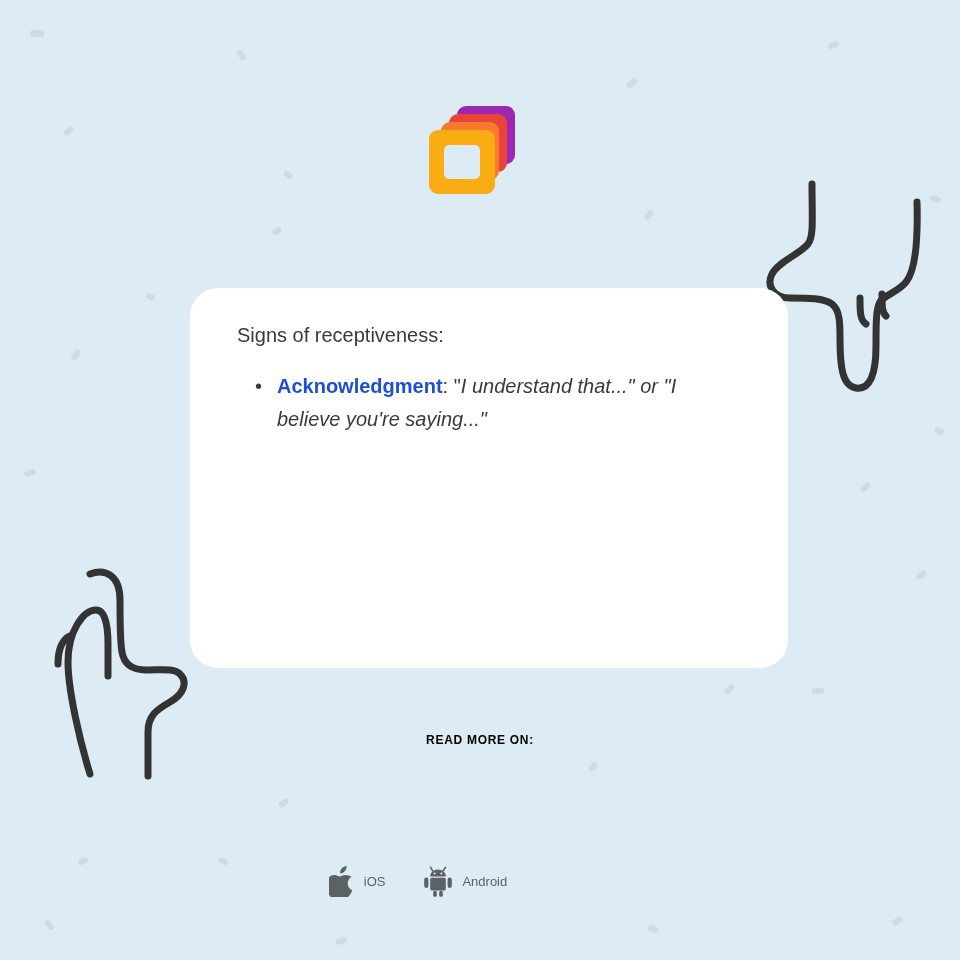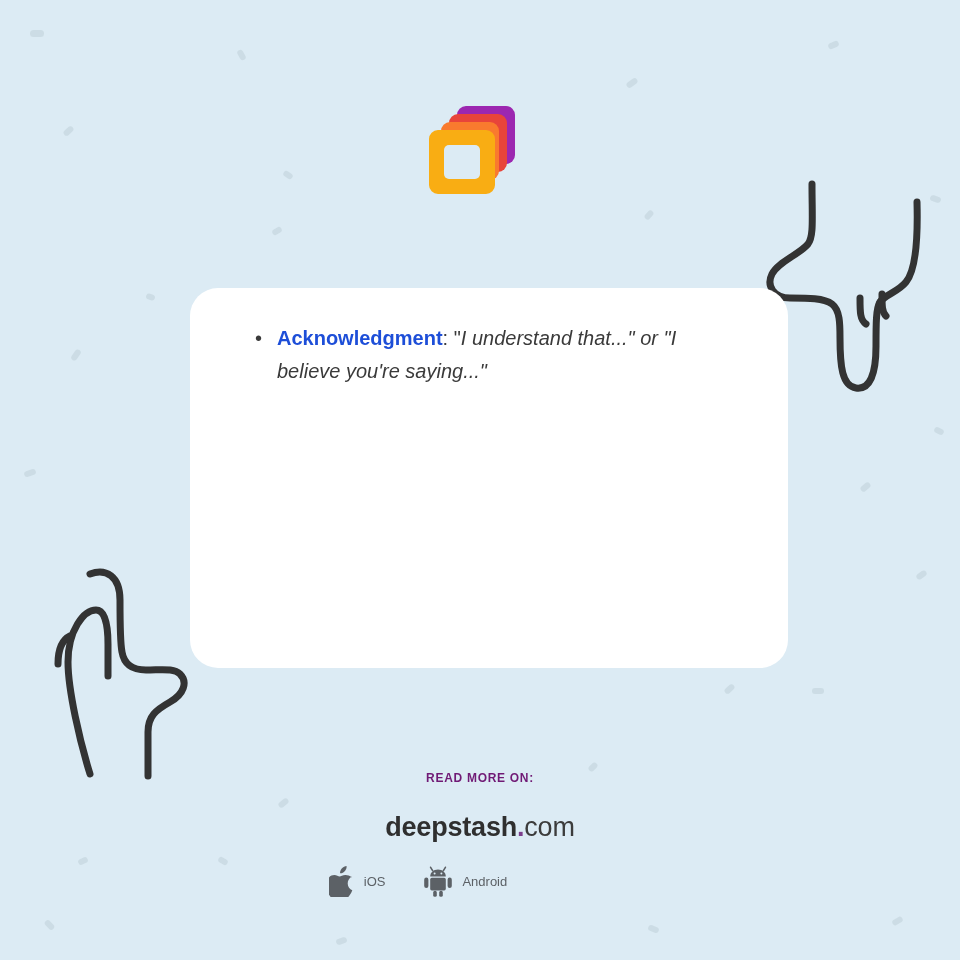--- a/index.html
+++ b/index.html
@@ -104,27 +104,27 @@
     font-size: 20px;
     color: #3a3a3a;
   }
   .b-strong { font-weight: bold; color: #1d4ed8; }
   .b-em { font-style: italic; }
 
   
   #read-more {
     position: absolute;
     left: 0;
-    top: 771px;
+    top: 733px;
     width: 960px;
     text-align: center;
     font-size: 12px;
     font-weight: bold;
     letter-spacing: .7px;
-    color: #701a75;
+    color: #000000;
   }
   #wordmark {
     position: absolute;
     left: 0;
     top: 812px;
     width: 960px;
     text-align: center;
     font-size: 27px;
     color: #2f2f2f;
     letter-spacing: -0.2px;
@@ -211,32 +211,32 @@
              C76 44 80 56 80 78 C80 94 80 104 80 110"></path>
     <path d="M62 8 C78 2 92 10 92 34 C92 56 92 76 94 86
              C96 98 104 104 118 104 C134 104 146 102 152 108
              C160 116 156 128 142 136 C128 144 120 150 120 166
              C120 184 120 198 120 210"></path>
     <path d="M42 70 C34 74 30 84 30 98"></path>
   </svg>
 
   <div id="card">
     <div id="card-inner">
+      <p id="card-subtitle">Signs of receptiveness:</p>
       <ul id="bullet-list">
 
         <li class="bullet-item"><span class="b-strong">Acknowledgment</span><span>: </span><span>"</span><span class="b-em">I understand that..." or</span><span class="b-em"> "I believe you're saying..."</span></li>
 
 
       </ul>
     </div>
   </div>
 
   <div id="read-more">READ MORE ON:</div>
 
-  <div id="wordmark"><span class="ws-bold">deepstash</span><span class="ws-dot">.</span><span class="ws-com">com</span></div>
 
   <div id="stores">
 
     <div class="store-badge">
       <svg width="26" height="31" viewBox="0 0 26 31" fill="#5c6166">
         <path d="M17.6 0c.2 1.9-.6 3.7-1.7 5-1.2 1.4-3 2.4-4.8 2.3-.3-1.8.6-3.7 1.7-4.9C14.1 1 16 0 17.6 0z"></path>
         <path d="M22.9 10.6c-2.6 1.5-4.2 4-4.2 6.8 0 3.2 2 5.9 4.6 6.9-.6 1.7-1.4 3.3-2.5 4.8-1.4 1.9-2.9 3.8-5.1 3.8-2.1 0-2.8-1.2-5.2-1.2-2.4 0-3.2 1.2-5.2 1.3-2.1.1-3.7-2-5.1-3.9C-2.3 24.7-4 17.5-1.2 12.9c1.4-2.3 3.9-3.8 6.6-3.8 2.1 0 4 1.4 5.2 1.4 1.2 0 3.6-1.7 6.1-1.5 1.6.1 4.1.6 6.2 2.6z"></path>
       </svg>
       <span class="store-label">iOS</span>
     </div>

